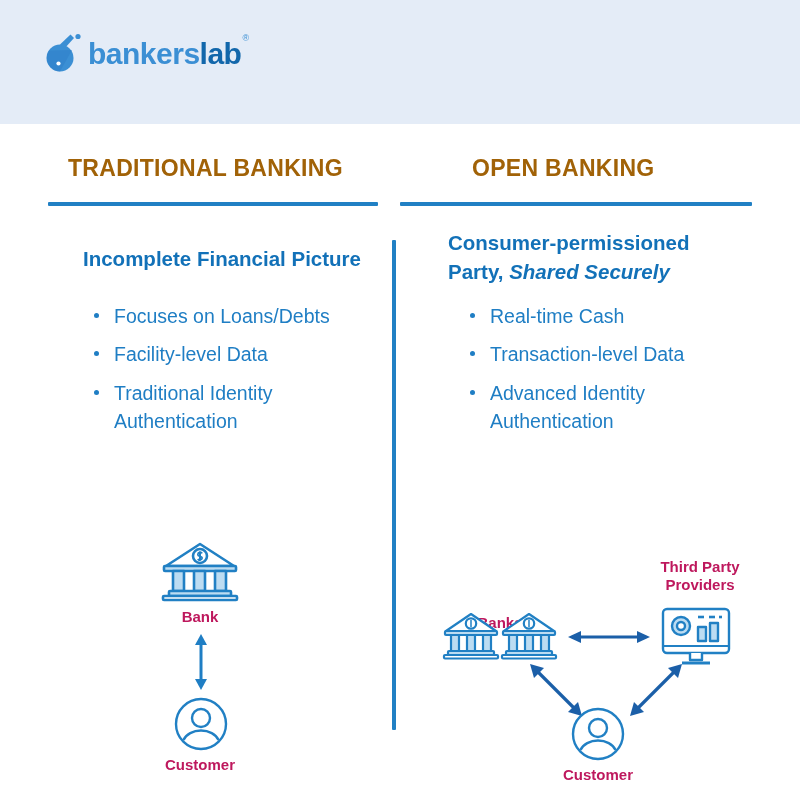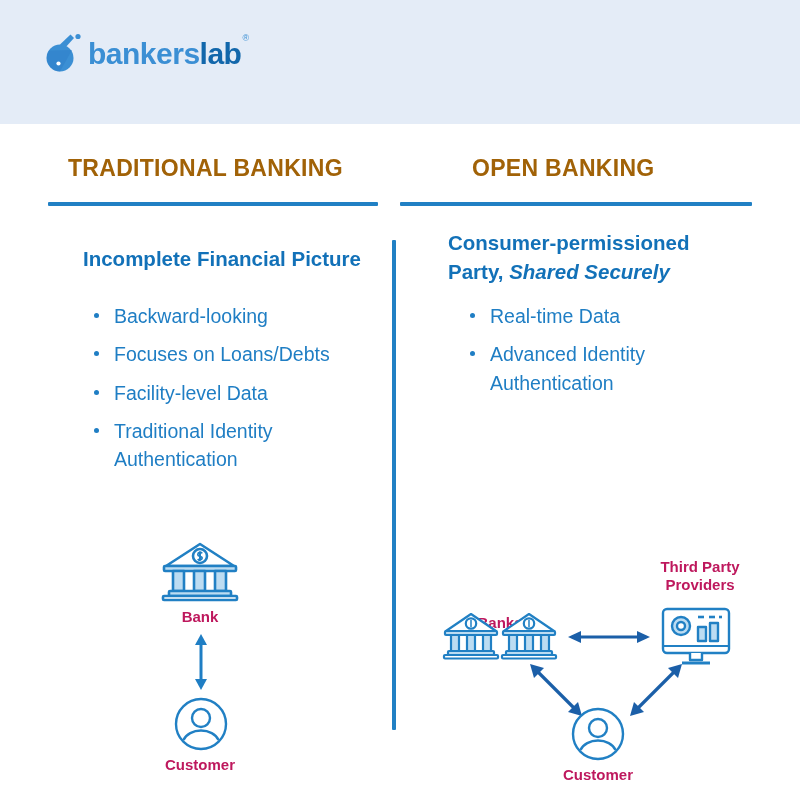--- a/index.html
+++ b/index.html
@@ -152,21 +152,20 @@
 <div class="col-title" id="title-left">TRADITIONAL BANKING</div>
 <div class="col-title" id="title-right">OPEN BANKING</div>
 
 <div class="rule" id="rule-left"></div>
 <div class="rule" id="rule-right"></div>
 <div class="vdivider"></div>
 
 <div class="subhead" id="subhead-left">Incomplete Financial Picture</div>
 
 <ul class="bullets" id="bullets-left">
-  <li>Backward-looking</li>
   <li>Focuses on Loans/Debts</li>
   <li>Facility-level Data</li>
   <li>Traditional Identity Authentication</li>
 </ul>
 
 <div class="diagram" id="diagram-left">
 
   <span class="icon-abs" style="left:48px; top:0;">
     <svg width="84" height="62" viewBox="0 0 84 62">
       <g fill="none" stroke="#2180c4" stroke-width="2.6" stroke-linejoin="round">
@@ -203,21 +202,22 @@
         <path d="M10.5 44 a18.5 14 0 0 1 35 0"></path>
       </g>
     </svg>
   </span>
   <span class="node-label" style="left:40px; top:216px; width:100px;">Customer</span>
 </div>
 
 <div class="subhead" id="subhead-right"><span>Consumer-permissioned Party, </span><em>Shared Securely</em></div>
 
 <ul class="bullets" id="bullets-right">
-  <li>Real-time Data</li>
+  <li>Real-time Cash</li>
+  <li>Transaction-level Data</li>
   <li>Advanced Identity Authentication</li>
 </ul>
 
 <div class="diagram" id="diagram-right">
 
   <span class="node-label" style="left:20px; top:38px; width:120px;margin-top:26px;">Banks</span>
 
   <span class="icon-abs" style="left:22px; top:60px;">
     <svg width="116" height="54" viewBox="0 0 116 54">
       <g fill="none" stroke="#2180c4" stroke-width="2.2" stroke-linejoin="round">

